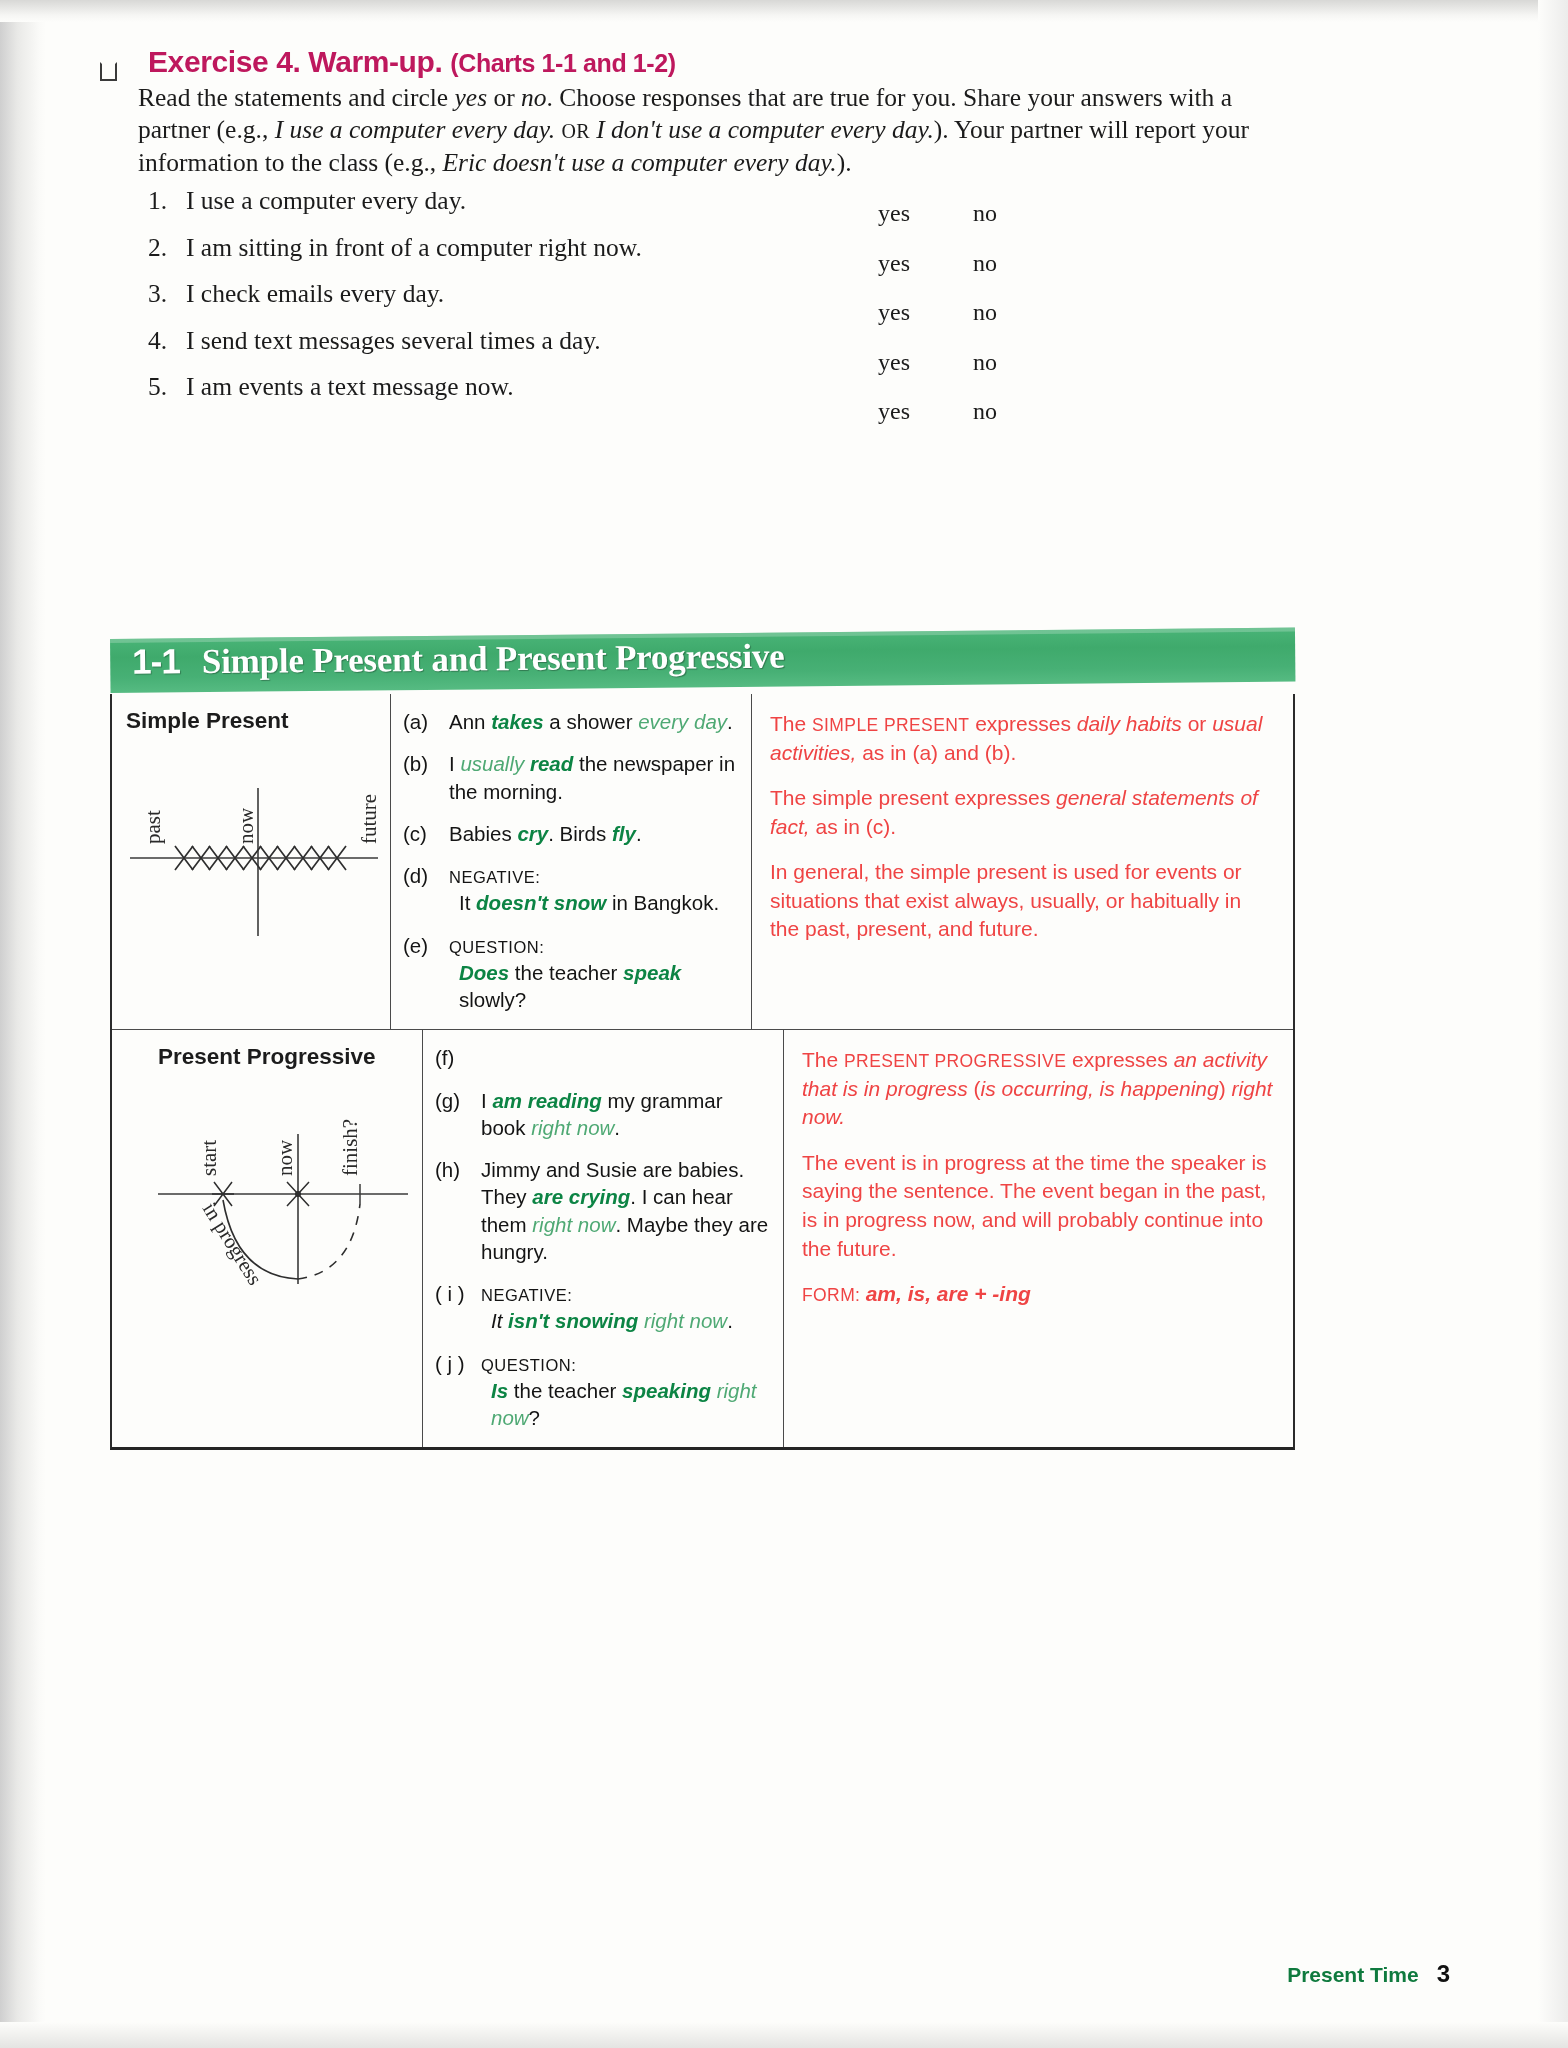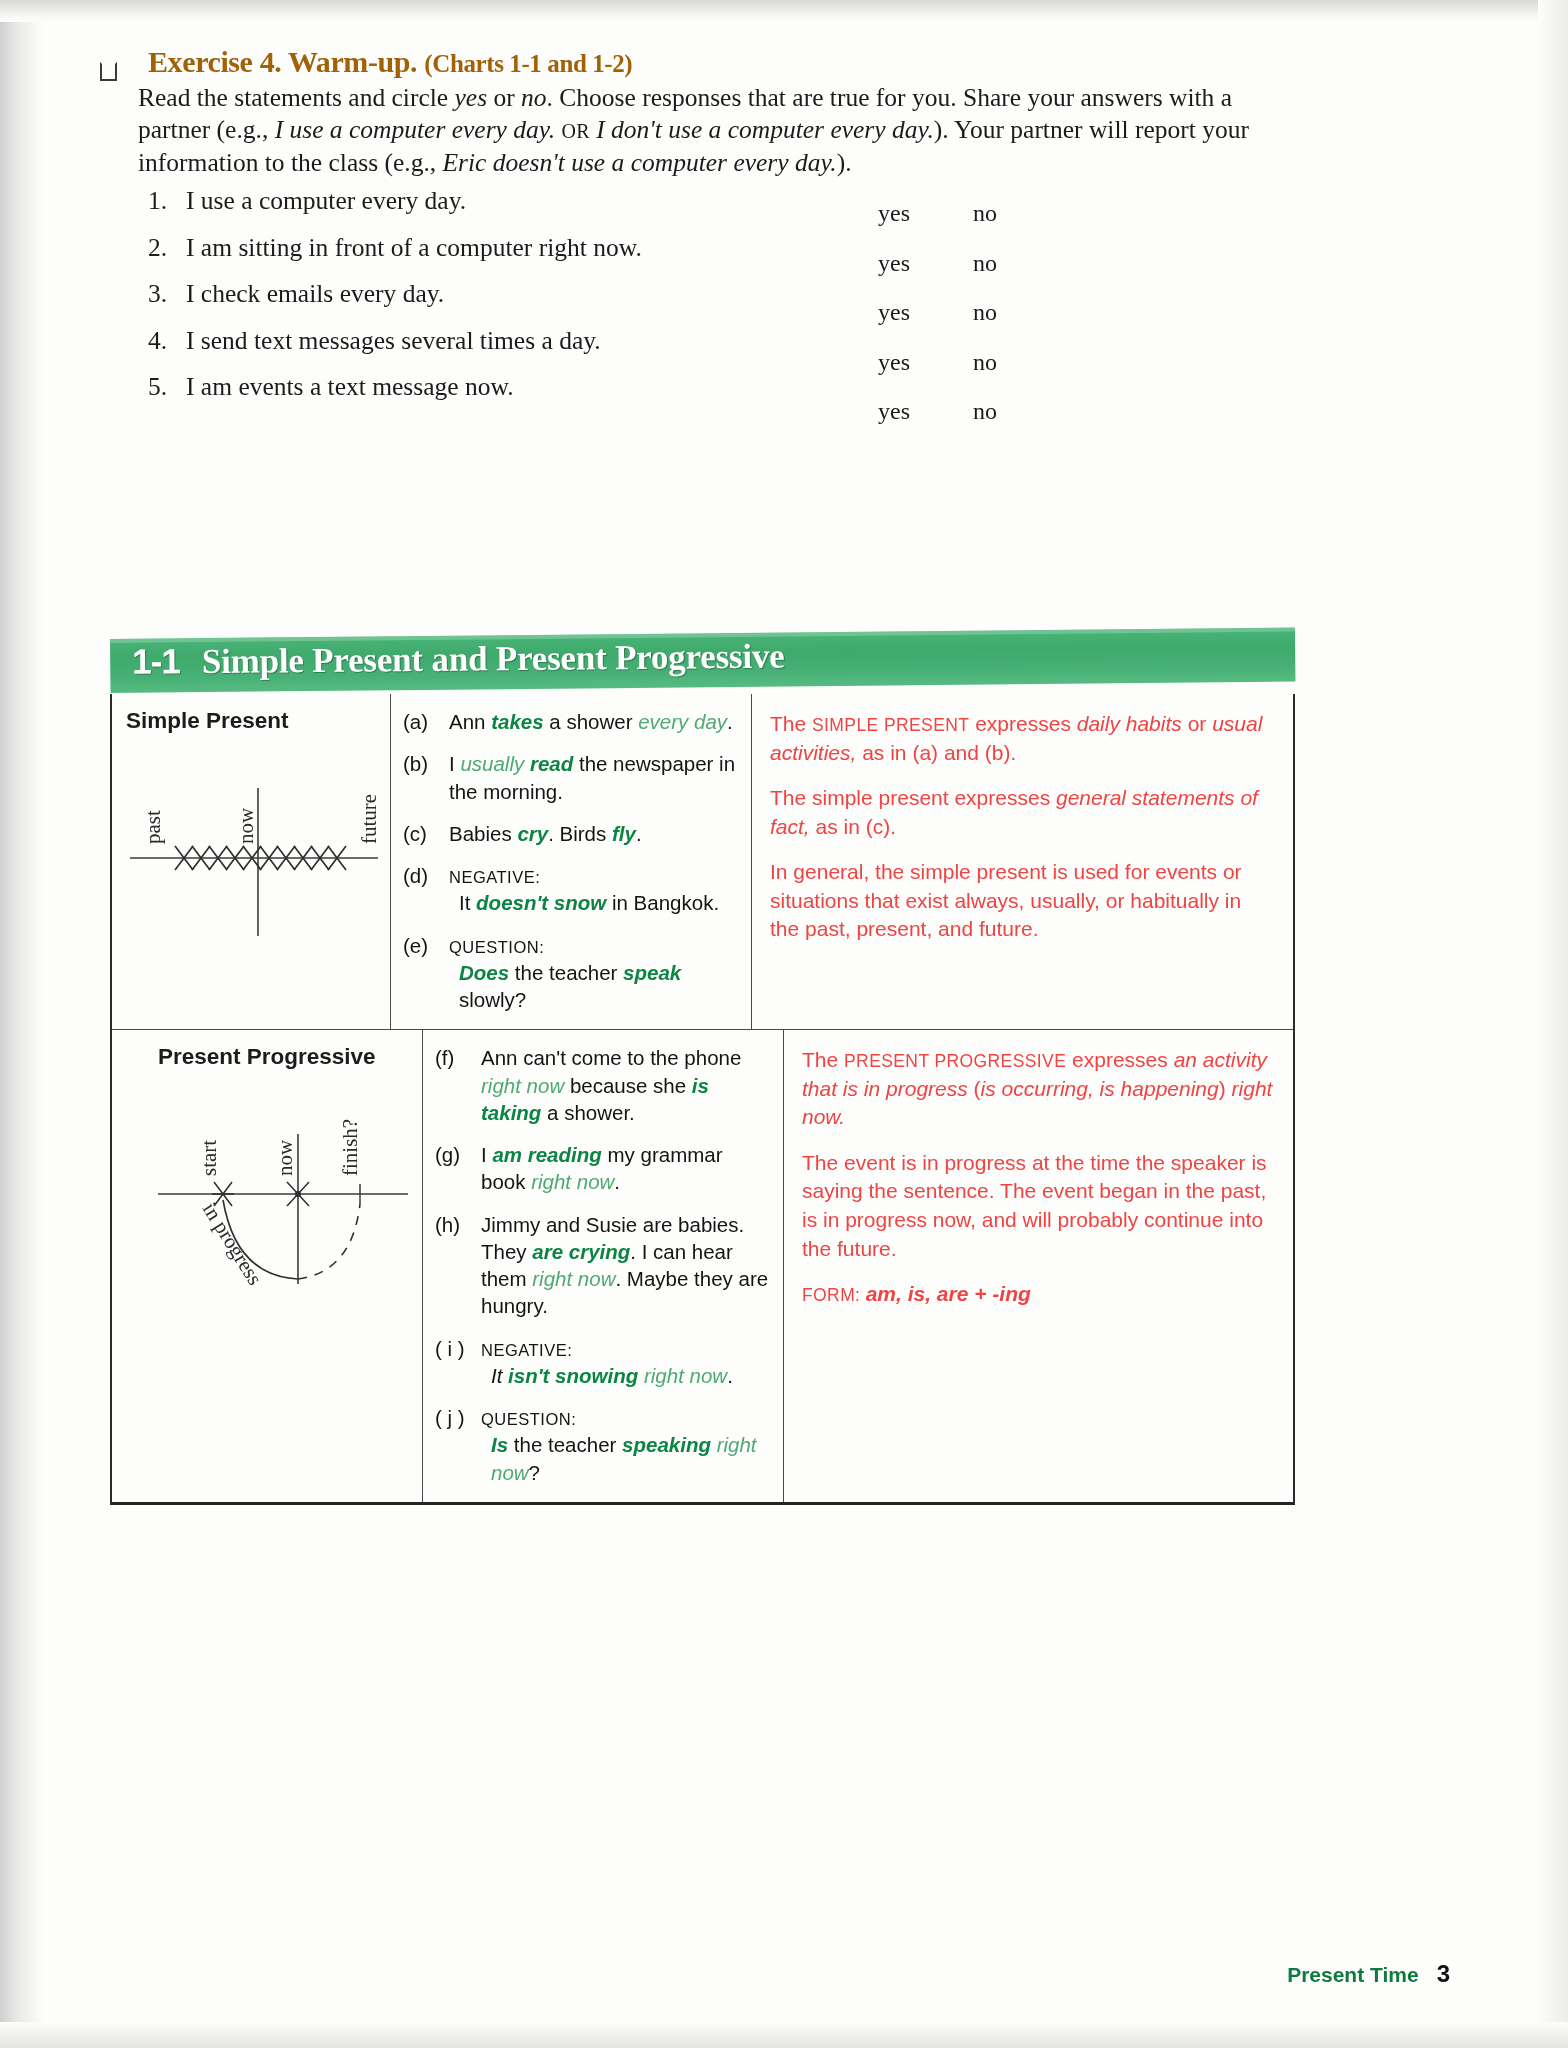--- a/index.html
+++ b/index.html
@@ -58,24 +58,24 @@
     left: 0px;
     top: 16px;
     width: 17px;
     height: 19px;
     border: 2px solid #3a3a3a;
     border-top-color: transparent;
     box-sizing: border-box;
   }
   .ex-heading {
     margin-left: 48px;
-    font-family: Liberation Serif, serif;
+    font-family: Liberation Sans, sans-serif;
     font-size: 30px;
     font-weight: bold;
-    color: #a16207;
+    color: #be185d;
     letter-spacing: -0.4px;
     line-height: 1.05;
     white-space: nowrap;
   }
   .ex-heading .ex-charts {
     font-size: 25px;
     font-weight: bold;
   }
   .ex-directions {
     margin-left: 38px;
@@ -472,21 +472,20 @@
             <text class="vtext" transform="translate(140,100) rotate(-90)">now</text>
             <text class="vtext" transform="translate(205,100) rotate(-90)">finish?</text>
             <text class="vtext" transform="translate(50,132) rotate(58)">in progress</text>
           </svg>
         </div>
       </div>
 
       <div class="col-examples" id="pp-examples">
           <div class="ex-item">
             <span class="ex-letter">(f)</span>
-            <span class="ex-body"><span>Ann can't come to the phone </span><span class="g-italic">right now </span><span>because she </span><span class="g-bold-dk">is taking</span><span> a shower.</span></span>
           </div>
           <div class="ex-item">
             <span class="ex-letter">(g)</span>
             <span class="ex-body"><span>I </span><span class="g-bold-dk">am reading</span><span> my grammar book </span><span class="g-italic">right now</span><span>.</span></span>
           </div>
           <div class="ex-item">
             <span class="ex-letter">(h)</span>
             <span class="ex-body"><span>Jimmy and Susie are babies. They </span><span class="g-bold-dk">are crying</span><span>.  I can hear them </span><span class="g-italic">right now</span><span>.  Maybe they are hungry.</span></span>
           </div>
           <div class="ex-item">

